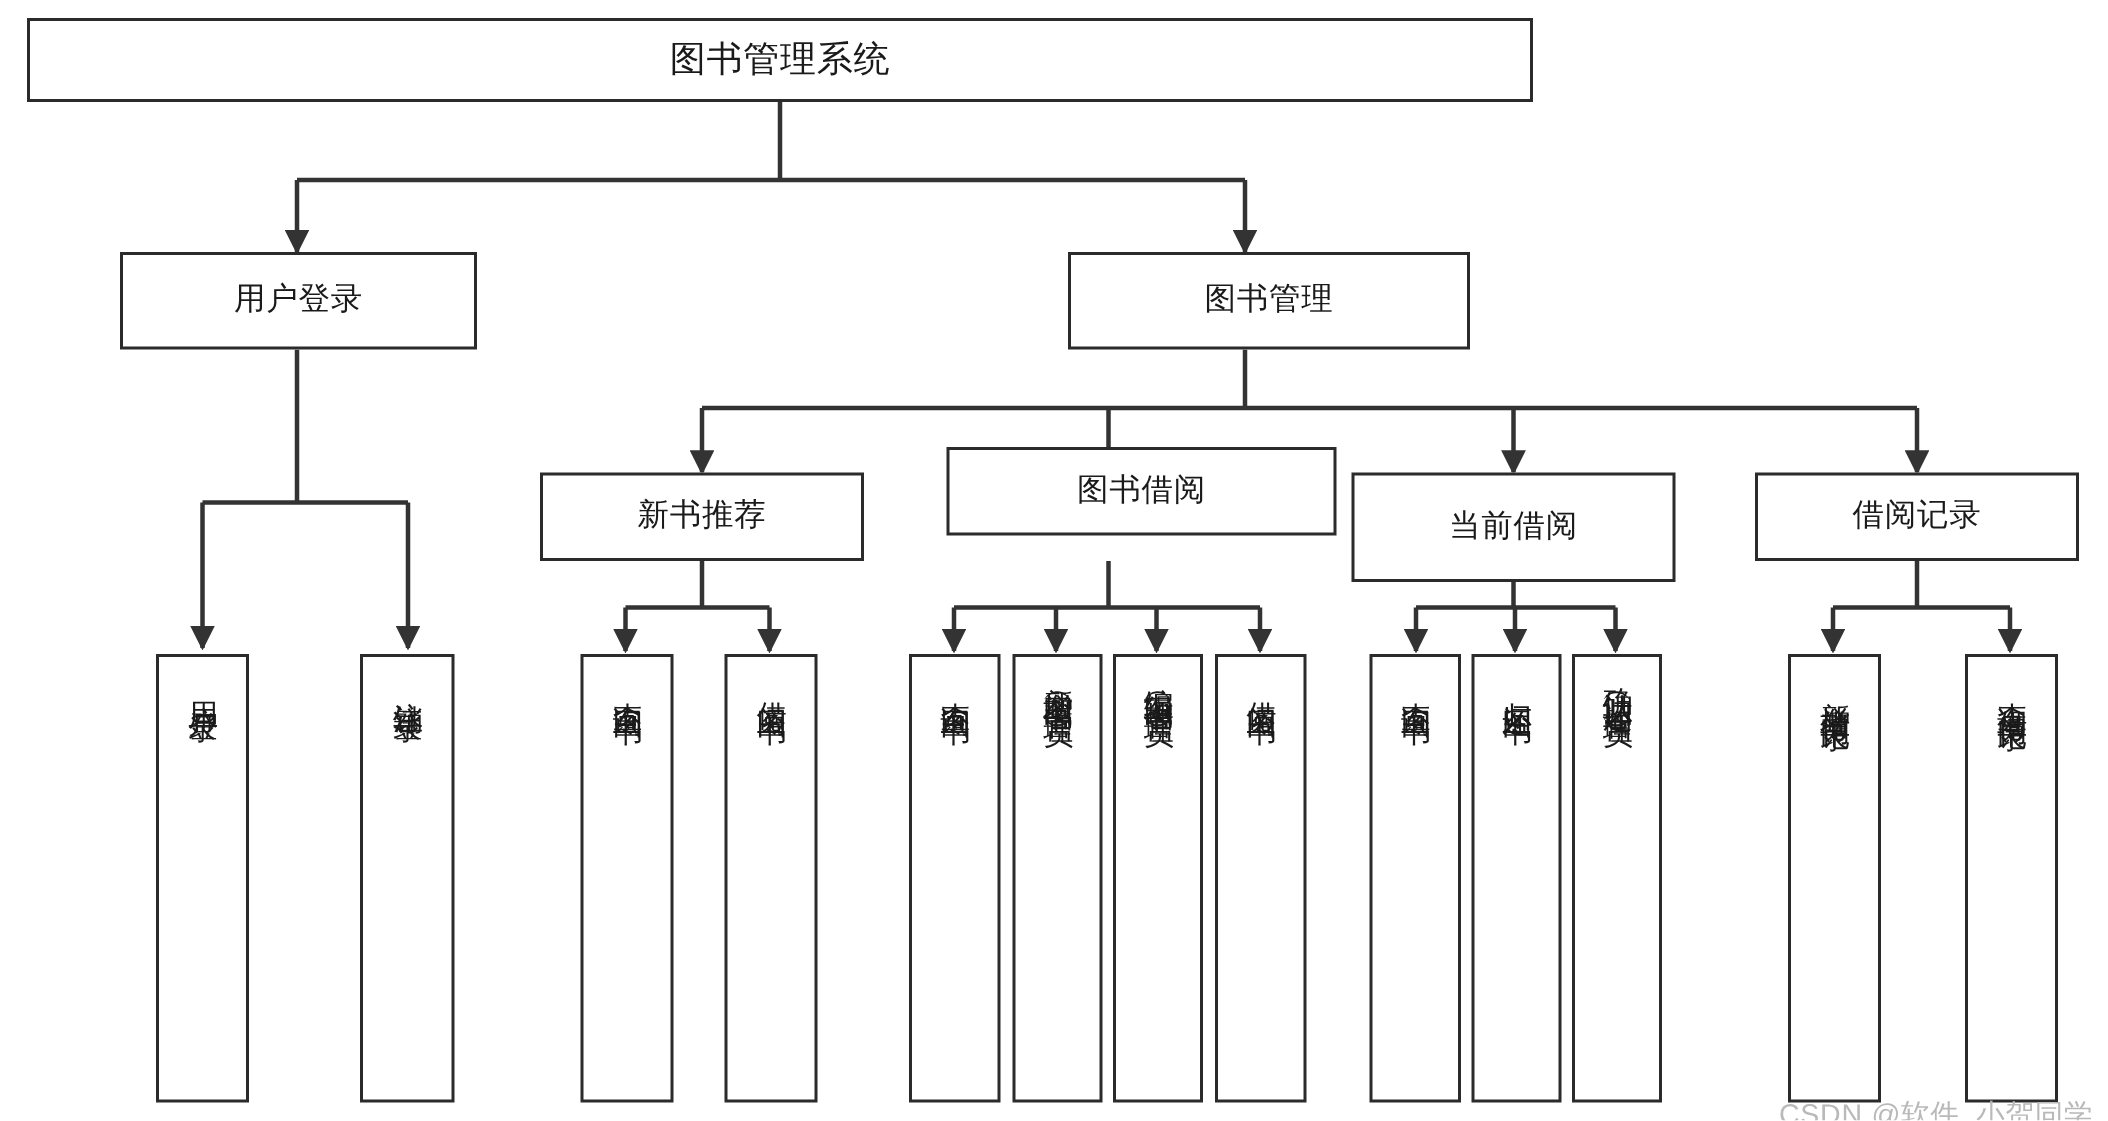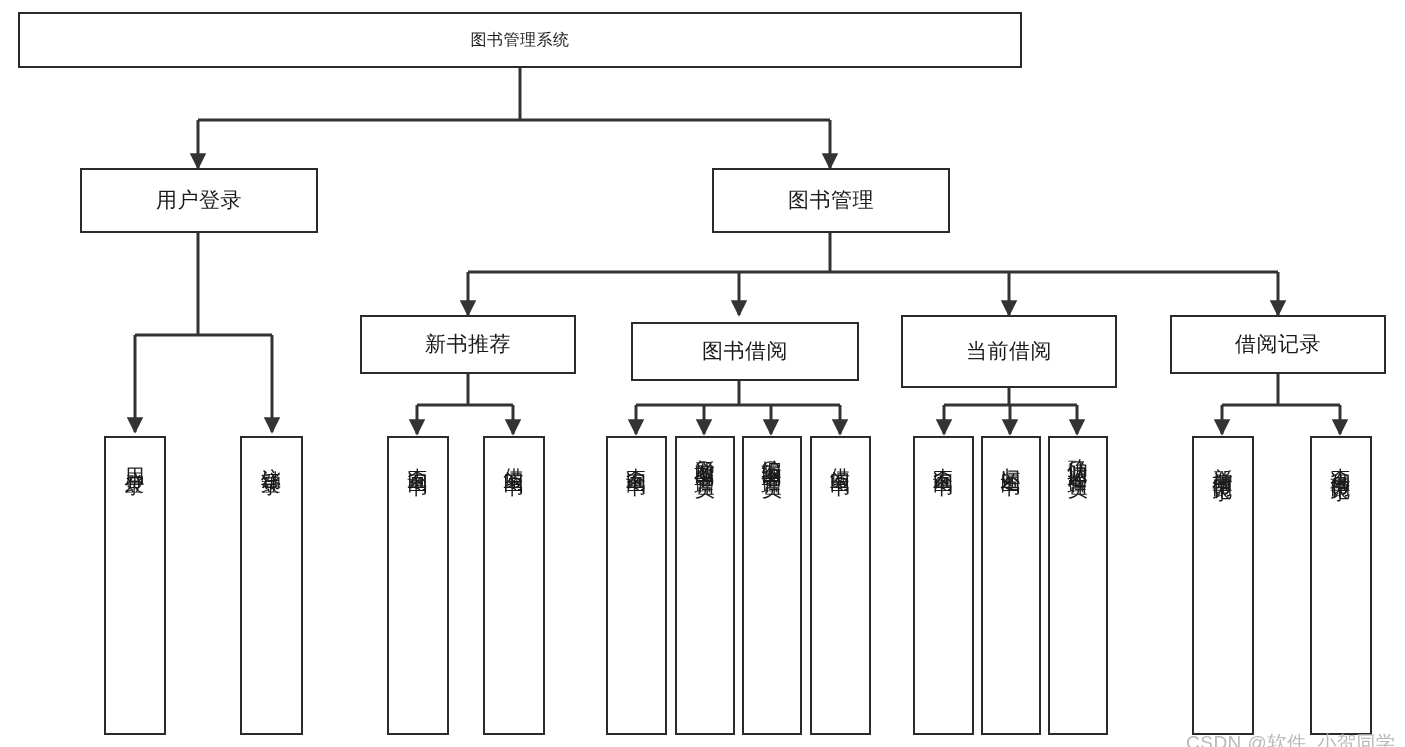--- a/index.html
+++ b/index.html
@@ -39,21 +39,21 @@
     line-height: 1.18;
     letter-spacing: 0.5px;
   }
   
   .node.horiz .node-label {
     writing-mode: horizontal-tb;
     font-size: 21px;
     white-space: nowrap;
   }
   .node.root .node-label {
-    font-size: 16px;
+    font-size: 24px;
   }
   
   .node.vert {
     align-items: flex-start;
     justify-content: center;
     padding-top: 14px;
   }
   .node.vert .node-label {
     writing-mode: vertical-rl;
     text-orientation: upright;
@@ -131,28 +131,28 @@
     </g>
   </svg>
 
   <div class="node horiz root" style="left:18px; top:12px; width:1004px; height:56px;">
     <span class="node-label">图书管理系统</span>
   </div>
 
   <div class="node horiz" style="left:80px; top:168px; width:238px; height:65px;">
     <span class="node-label">用户登录</span>
   </div>
-  <div class="node horiz" style="left:712px; top:168px; width:238px; height:65px;">
+  <div class="node horiz" style="left:712px; top:168px; width:268px; height:65px;">
     <span class="node-label">图书管理</span>
   </div>
 
   <div class="node horiz" style="left:360px; top:315px; width:216px; height:59px;">
     <span class="node-label">新书推荐</span>
   </div>
-  <div class="node horiz" style="left:631px; top:322px; width:228px; height:59px;">
+  <div class="node horiz" style="left:631px; top:298px; width:260px; height:59px;">
     <span class="node-label">图书借阅</span>
   </div>
   <div class="node horiz" style="left:901px; top:315px; width:216px; height:73px;">
     <span class="node-label">当前借阅</span>
   </div>
   <div class="node horiz" style="left:1170px; top:315px; width:216px; height:59px;">
     <span class="node-label">借阅记录</span>
   </div>
 
   <div class="node vert" style="left:104px; top:436px; width:62px; height:299px;">

